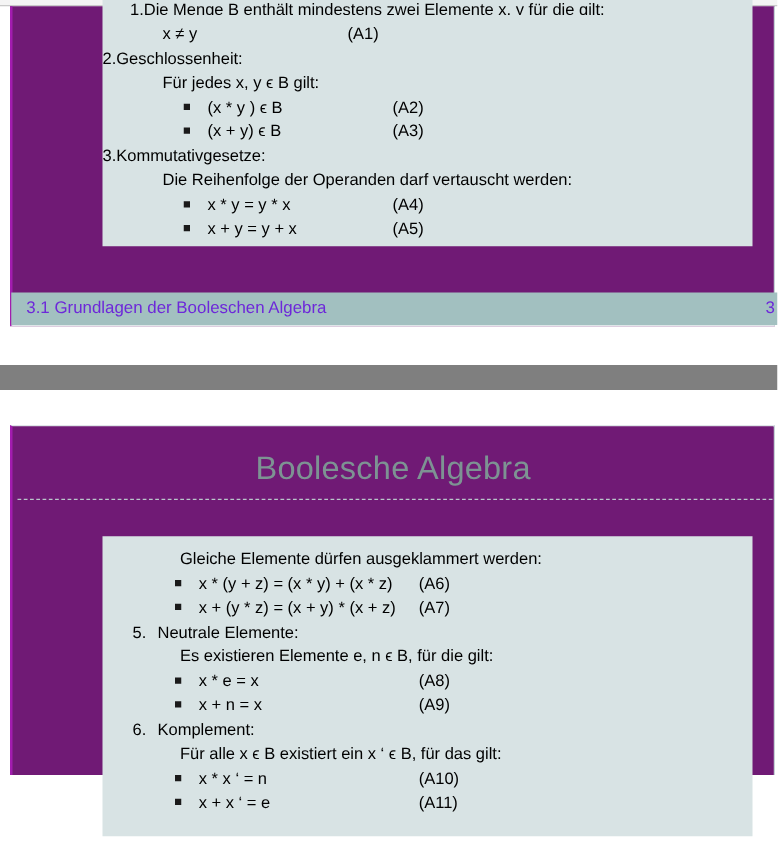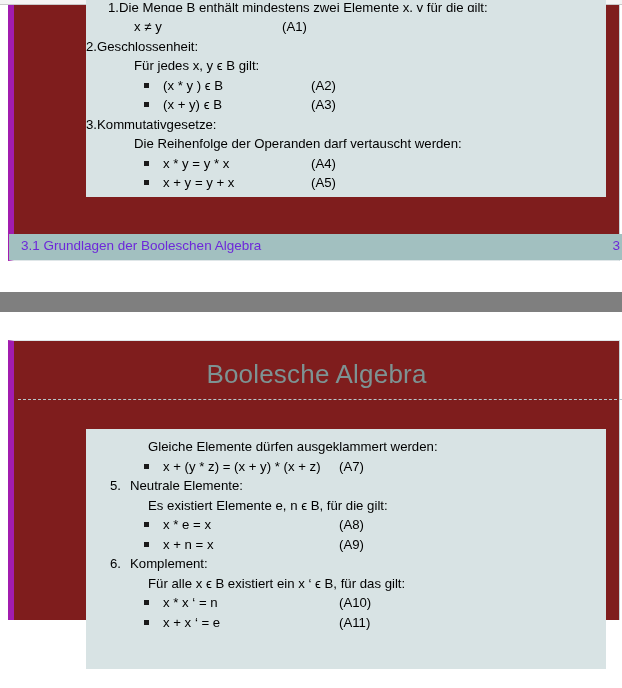--- a/index.html
+++ b/index.html
@@ -23,22 +23,22 @@
     position: absolute;
     left: 0; top: 0;
     width: 622px; height: 5px;
     background: #f4f4f4;
     border-bottom: 1px solid #c9c9c9;
   }
 
   
   .slide {
     position: absolute;
-    background: #7f1d1d;
-    border-left: 6px solid #a21caf;
+    background: #701a75;
+    border-left: 2px solid #a21caf;
     border-right: 1px solid #c6d2d6;
   }
   .slide-one {
     left: 8px;
     top: 5px;
     width: 612px;
     height: 256px;
     border-top: none;
     border-bottom: 1px solid #dfe6e8;
   }
@@ -113,21 +113,21 @@
   .lvl-num   { }
   
   .lvl-num-2 { padding-left: 24px; }
   .num-tab   { display: inline-block; width: 20px; }
 
   
   .lvl-text   { padding-left: 48px; }
   .lvl-text-2 { padding-left: 62px; }
 
   
-  .lvl-bullet   { padding-left: 58px; }
+  .lvl-bullet   { padding-left: 24px; margin-left: 41px; }
   .lvl-bullet-2 { padding-left: 58px; }
 
   .sq {
     display: inline-block;
     width: 5px; height: 5px;
     background: #1a1a1a;
     vertical-align: 2px;
     margin-right: 14px;
   }
 
@@ -215,27 +215,30 @@
 
   <div class="slide slide-two">
 
     <div class="slide-title">Boolesche Algebra</div>
     <div class="title-rule"></div>
 
     <div class="content-box box-two">
 
       <div class="row lvl-text-2">Gleiche Elemente dürfen ausgeklammert werden:</div>
       <div class="row lvl-bullet-2">
+        <span class="sq"></span><span class="formula">x * (y + z) = (x * y) + (x * z)</span><span class="tag">(A6)</span>
+      </div>
+      <div class="row lvl-bullet-2">
         <span class="sq"></span><span class="formula">x + (y * z) = (x + y) * (x + z)</span><span class="tag">(A7)</span>
       </div>
 
       <div class="row lvl-num-2">
         <span class="num-tab">5.</span><span>Neutrale Elemente:</span>
       </div>
-      <div class="row lvl-text-2">Es existiert Elemente e, n ϵ B, für die gilt:</div>
+      <div class="row lvl-text-2">Es existieren Elemente e, n ϵ B, für die gilt:</div>
       <div class="row lvl-bullet-2">
         <span class="sq"></span><span class="formula">x * e = x</span><span class="tag">(A8)</span>
       </div>
       <div class="row lvl-bullet-2">
         <span class="sq"></span><span class="formula">x + n = x</span><span class="tag">(A9)</span>
       </div>
 
       <div class="row lvl-num-2">
         <span class="num-tab">6.</span><span>Komplement:</span>
       </div>

